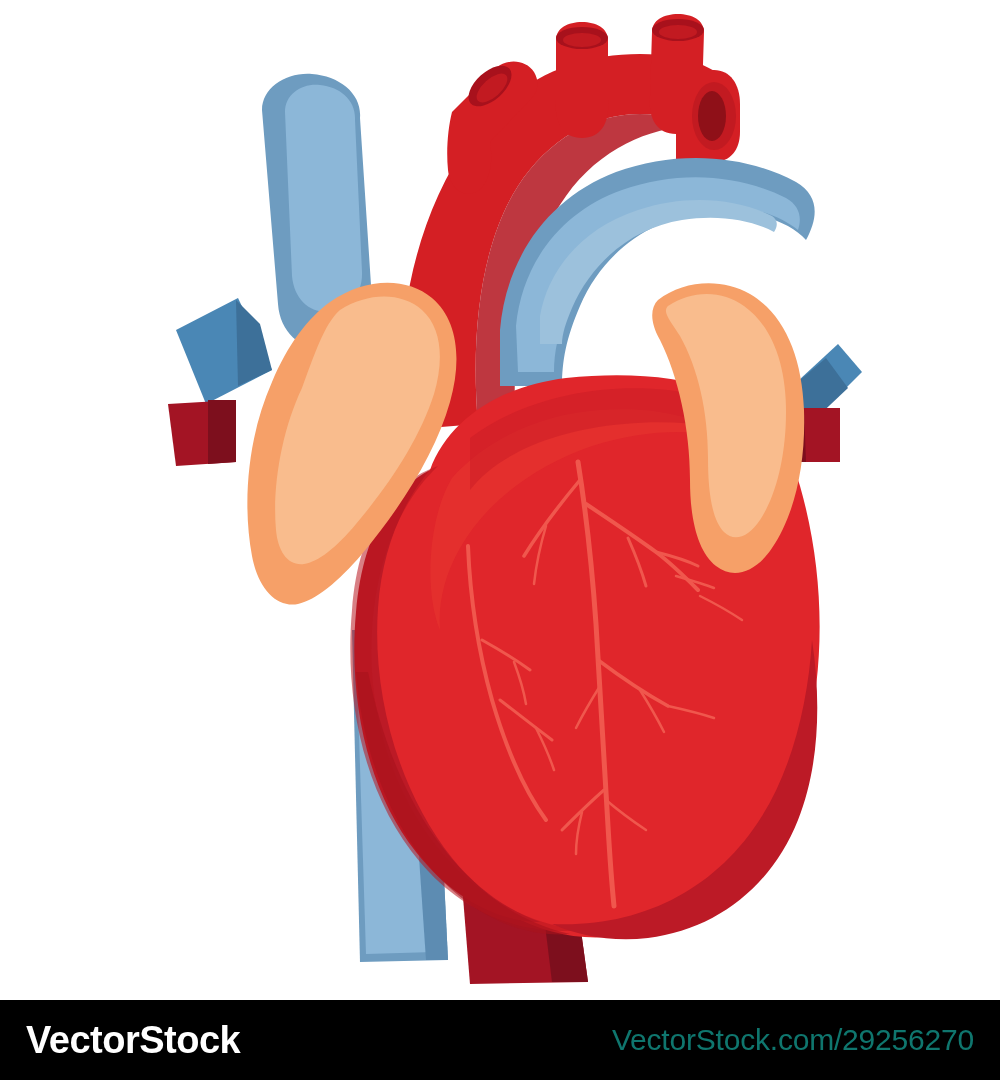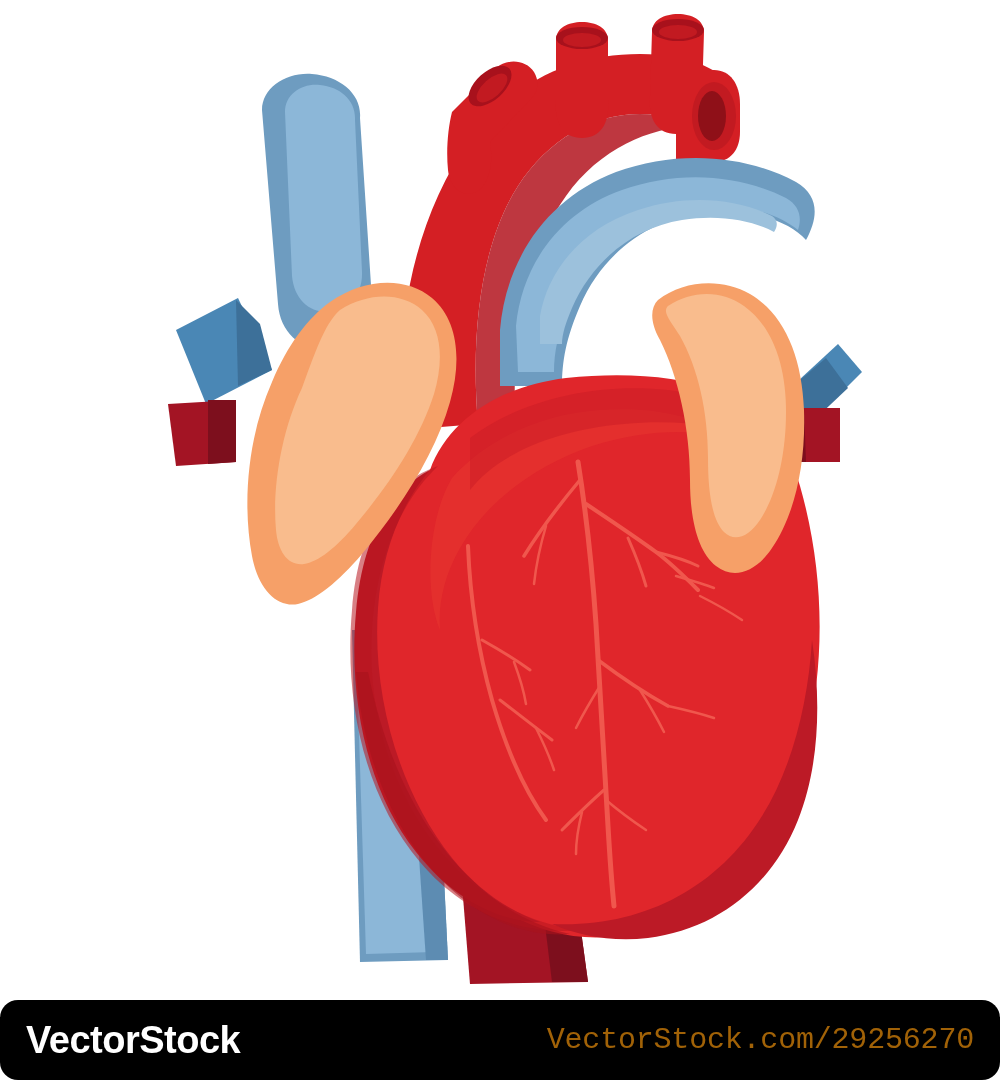--- a/index.html
+++ b/index.html
@@ -37,34 +37,33 @@
     left: 0;
     top: 1000px;
     width: 1000px;
     height: 80px;
     background: #000000;
     display: flex;
     align-items: center;
     justify-content: space-between;
     box-sizing: border-box;
     padding: 0 26px;
-    border-radius: 18px;
   }
   #brand-wordmark {
     color: #ffffff;
     font-family: "Liberation Sans", sans-serif;
     font-size: 38px;
     font-weight: 700;
     letter-spacing: -0.5px;
     line-height: 1;
     white-space: nowrap;
   }
   #asset-url {
-    color: #a16207;
-    font-family: Liberation Mono, monospace;
+    color: #0f766e;
+    font-family: Liberation Sans, sans-serif;
     font-size: 30px;
     font-weight: 400;
     letter-spacing: -0.2px;
     line-height: 1;
     white-space: nowrap;
   }
 </style>
 </head>
 <body>
 

